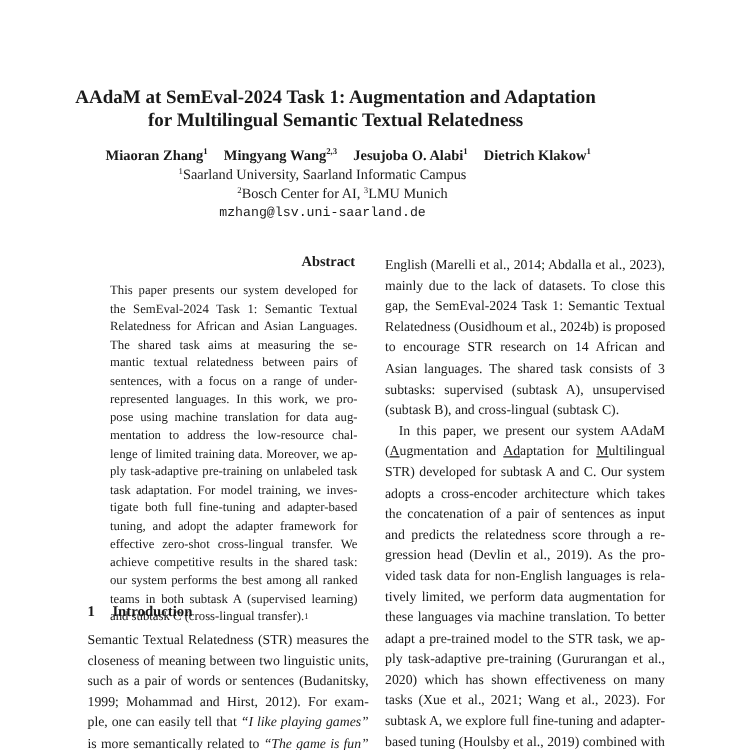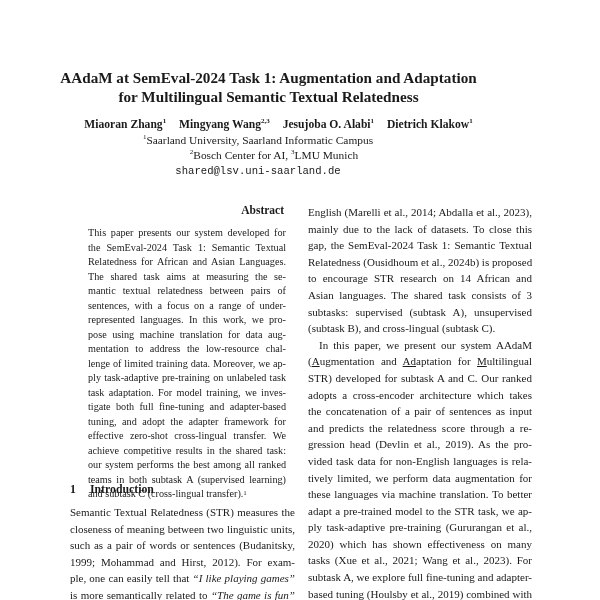--- a/index.html
+++ b/index.html
@@ -33,21 +33,21 @@
 
 <div class="authors">
   <span><b>Miaoran Zhang</b><sup>1</sup></span>
   <span><b>Mingyang Wang</b><sup>2,3</sup></span>
   <span><b>Jesujoba O. Alabi</b><sup>1</sup></span>
   <span><b>Dietrich Klakow</b><sup>1</sup></span>
 </div>
 
 <div class="aff" style="top:134px;"><sup>1</sup><span>Saarland University, Saarland Informatic Campus</span></div>
 <div class="aff" style="top:149px;padding-left:16px;"><sup>2</sup><span>Bosch Center for AI, </span><sup>3</sup><span>LMU Munich</span></div>
-<div class="aff email" style="top:165px;">shared@lsv.uni-saarland.de</div>
+<div class="aff email" style="top:165px;">mzhang@lsv.uni-saarland.de</div>
 
 <div class="abs-h">Abstract</div>
 <div class="abs" id="abs">
     <span class="line">This paper presents our system developed for</span>
     <span class="line">the SemEval-2024 Task 1: Semantic Textual</span>
     <span class="line">Relatedness for African and Asian Languages.</span>
     <span class="line">The shared task aims at measuring the se-</span>
     <span class="line">mantic textual relatedness between pairs of</span>
     <span class="line">sentences, with a focus on a range of under-</span>
     <span class="line">represented languages. In this work, we pro-</span>
@@ -84,21 +84,21 @@
       <span class="line">gap, the SemEval-2024 Task 1: Semantic Textual</span>
       <span class="line">Relatedness (Ousidhoum et al., 2024b) is proposed</span>
       <span class="line">to encourage STR research on 14 African and</span>
       <span class="line">Asian languages. The shared task consists of 3</span>
       <span class="line">subtasks: supervised (subtask A), unsupervised</span>
       <span class="line last">(subtask B), and cross-lingual (subtask C).</span>
     </div>
   <span class="line indent">In this paper, we present our system AAdaM</span>
   <span class="line"><span>(</span><u>A</u><span>ugmentation and </span><u>Ad</u><span>aptation for </span><u>M</u><span>ultilingual</span></span>
   <div id="rp2">
-      <span class="line">STR) developed for subtask A and C. Our ranked</span>
+      <span class="line">STR) developed for subtask A and C. Our system</span>
       <span class="line">adopts a cross-encoder architecture which takes</span>
       <span class="line">the concatenation of a pair of sentences as input</span>
       <span class="line">and predicts the relatedness score through a re-</span>
       <span class="line">gression head (Devlin et al., 2019). As the pro-</span>
       <span class="line">vided task data for non-English languages is rela-</span>
       <span class="line">tively limited, we perform data augmentation for</span>
       <span class="line">these languages via machine translation. To better</span>
       <span class="line">adapt a pre-trained model to the STR task, we ap-</span>
       <span class="line">ply task-adaptive pre-training (Gururangan et al.,</span>
       <span class="line">2020) which has shown effectiveness on many</span>

